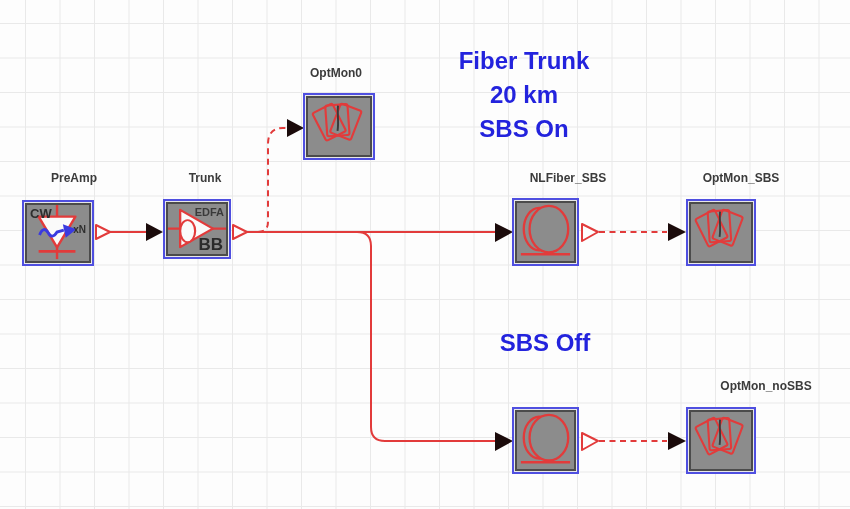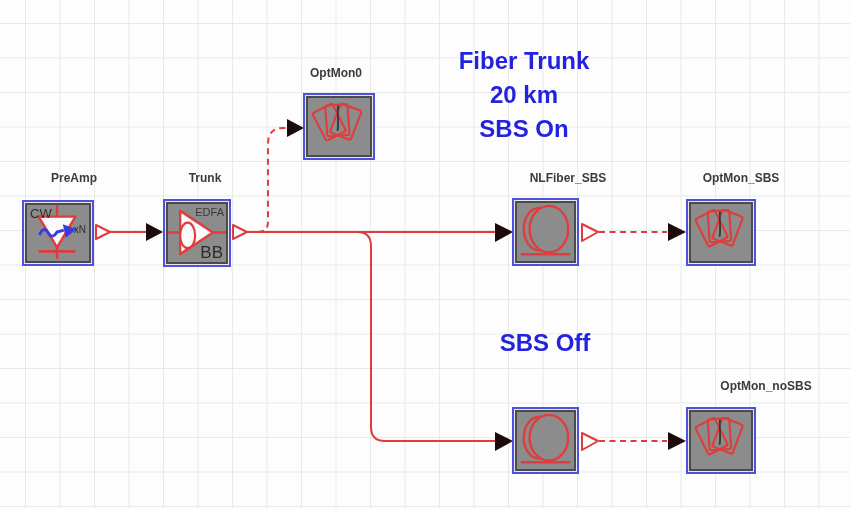--- a/index.html
+++ b/index.html
@@ -27,21 +27,21 @@
   .comp-body{
     position:relative;
     width:100%;height:100%;
     border:2px solid #4b4b4b;
     background:#8c8c8c;
     box-sizing:border-box;
   }
   .comp-body svg{position:absolute;left:0;top:0;width:100%;height:100%;}
   .badge{
     position:absolute;z-index:4;
-    color:#2e2e2e;font-weight:normal;line-height:1;
+    color:#2e2e2e;font-weight:bold;line-height:1;
     letter-spacing:0;
   }
   .badge.tl{left:3px;top:2px;font-size:13px;}
   .badge.tr{right:3px;top:20px;font-size:10px;}
   .badge.etr{right:2px;top:3px;font-size:11px;color:#3a3a3a;}
   .badge.ebr{right:3px;bottom:1px;font-size:17px;color:#2b2b2b;}
   .clabel{
     position:absolute;z-index:3;
     transform:translateX(-50%);
     white-space:nowrap;
@@ -120,21 +120,21 @@
         <line x1="31" y1="44" x2="31" y2="56" stroke="#e23b3b" stroke-width="2.5"></line>
         <line x1="12" y1="48" x2="50" y2="48" stroke="#e23b3b" stroke-width="3"></line>
         <path d="M13 31 q4 -10 9 -2 q4 7 9 -1 l7 -2" fill="none" stroke="#3a3ae0" stroke-width="3"></path>
         <polygon points="37,20 51,25 40,34" fill="#3a3ae0"></polygon>
       </svg>
       <span class="badge tl">CW</span>
       <span class="badge tr">xN</span>
     </div>
   </div>
 
-  <div class="comp" style="left:163px;top:199px;width:68px;height:68px;">
+  <div class="comp" style="left:163px;top:199px;width:68px;height:60px;">
     <div class="comp-body">
       <svg viewBox="0 0 62 59" preserveAspectRatio="none">
         <line x1="0" y1="29" x2="62" y2="29" stroke="#e23b3b" stroke-width="2.5"></line>
         <polygon points="13,7 13,51 48,29" fill="#fafafa" stroke="#e23b3b" stroke-width="2.5" stroke-linejoin="round"></polygon>
         <ellipse cx="21" cy="32" rx="8" ry="13" fill="#fafafa" stroke="#e23b3b" stroke-width="2.3"></ellipse>
       </svg>
       <span class="badge etr">EDFA</span>
       <span class="badge ebr">BB</span>
     </div>
   </div>

